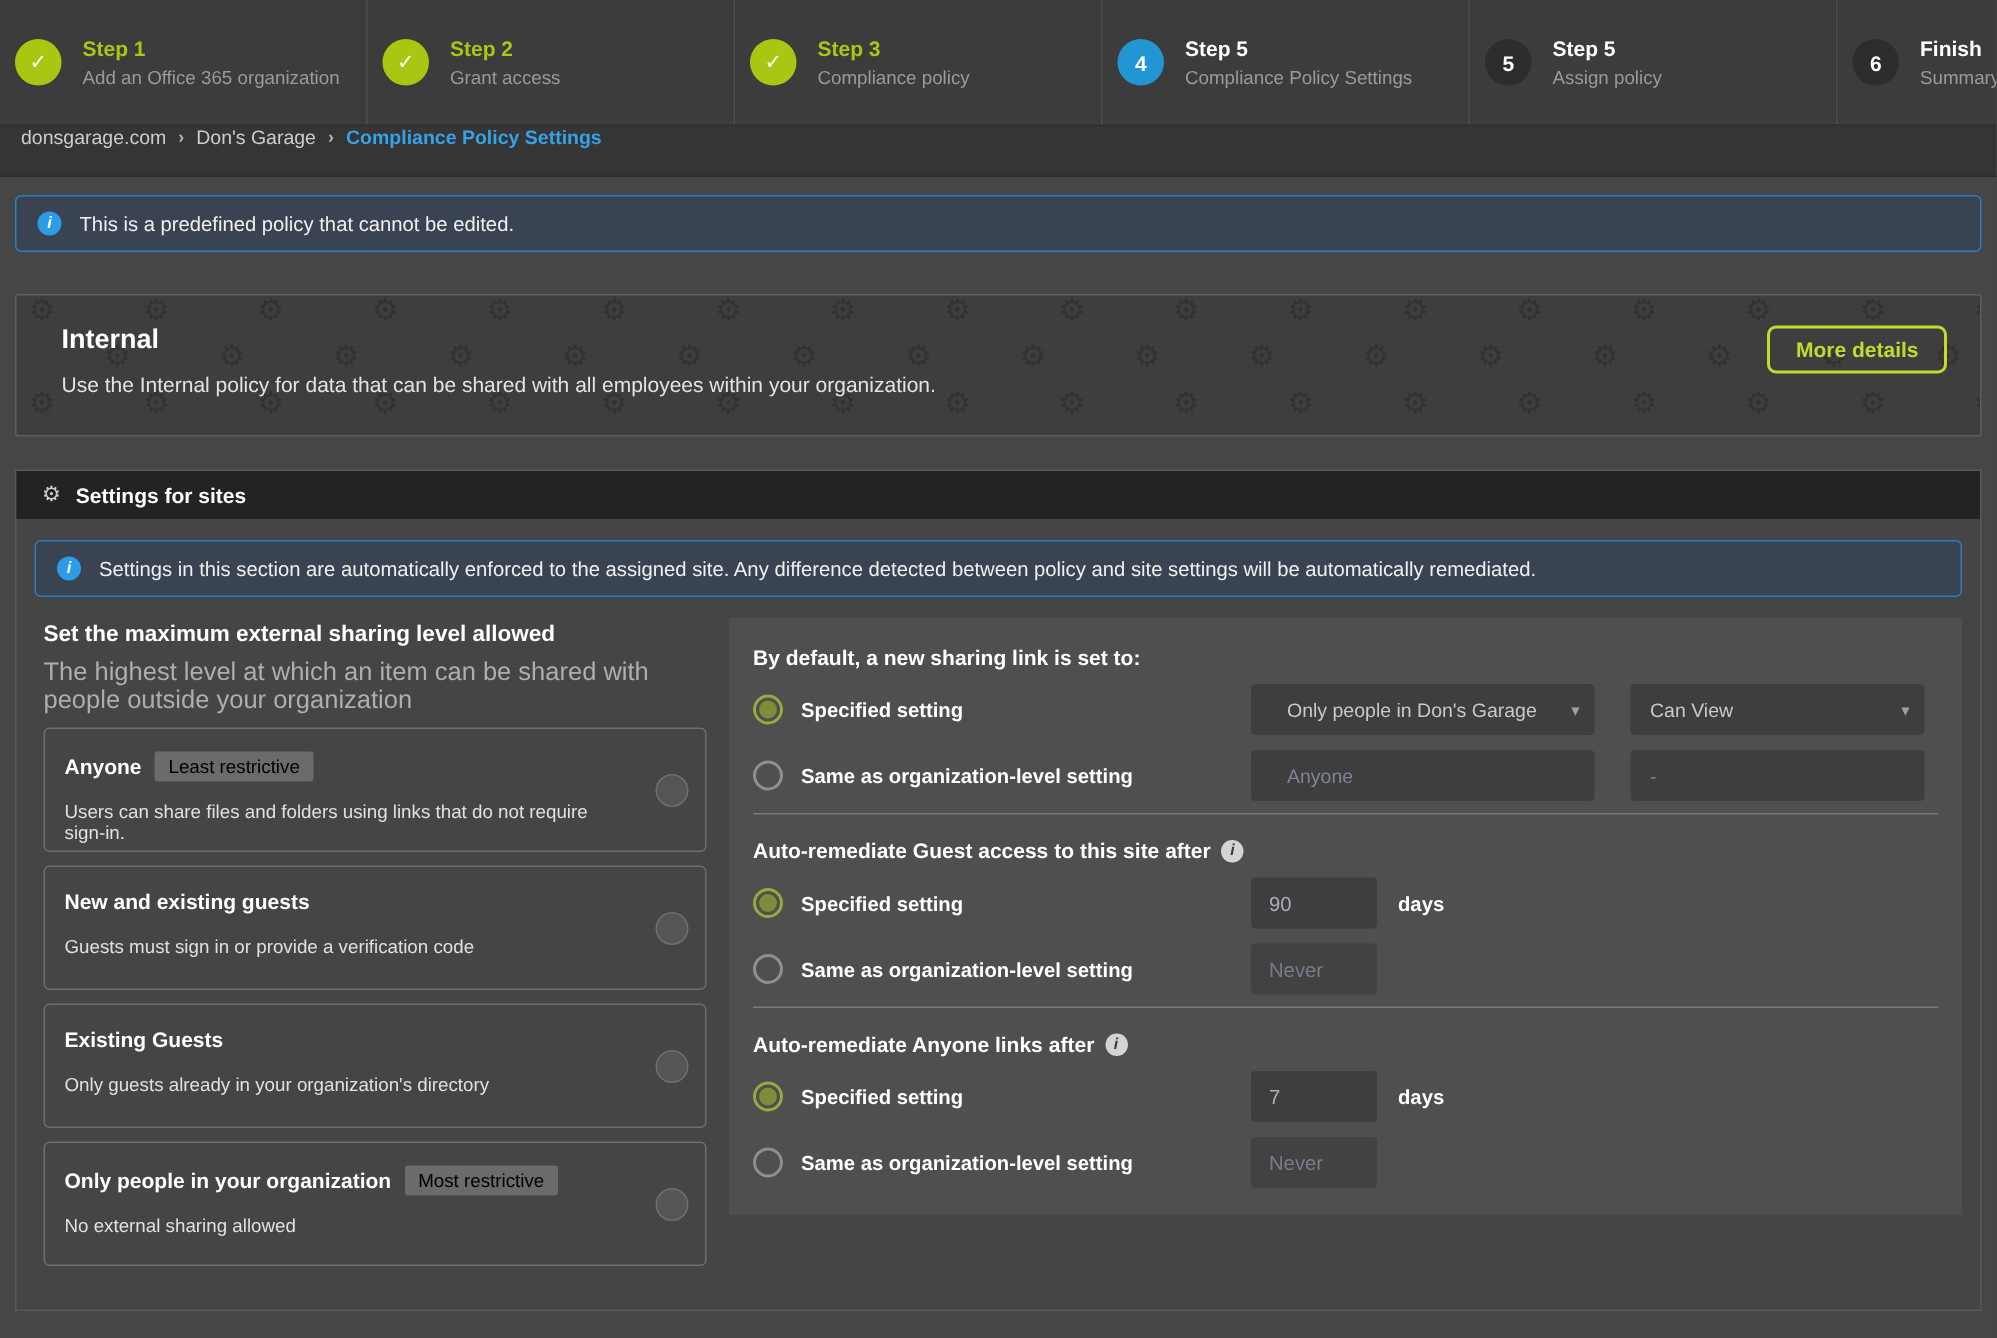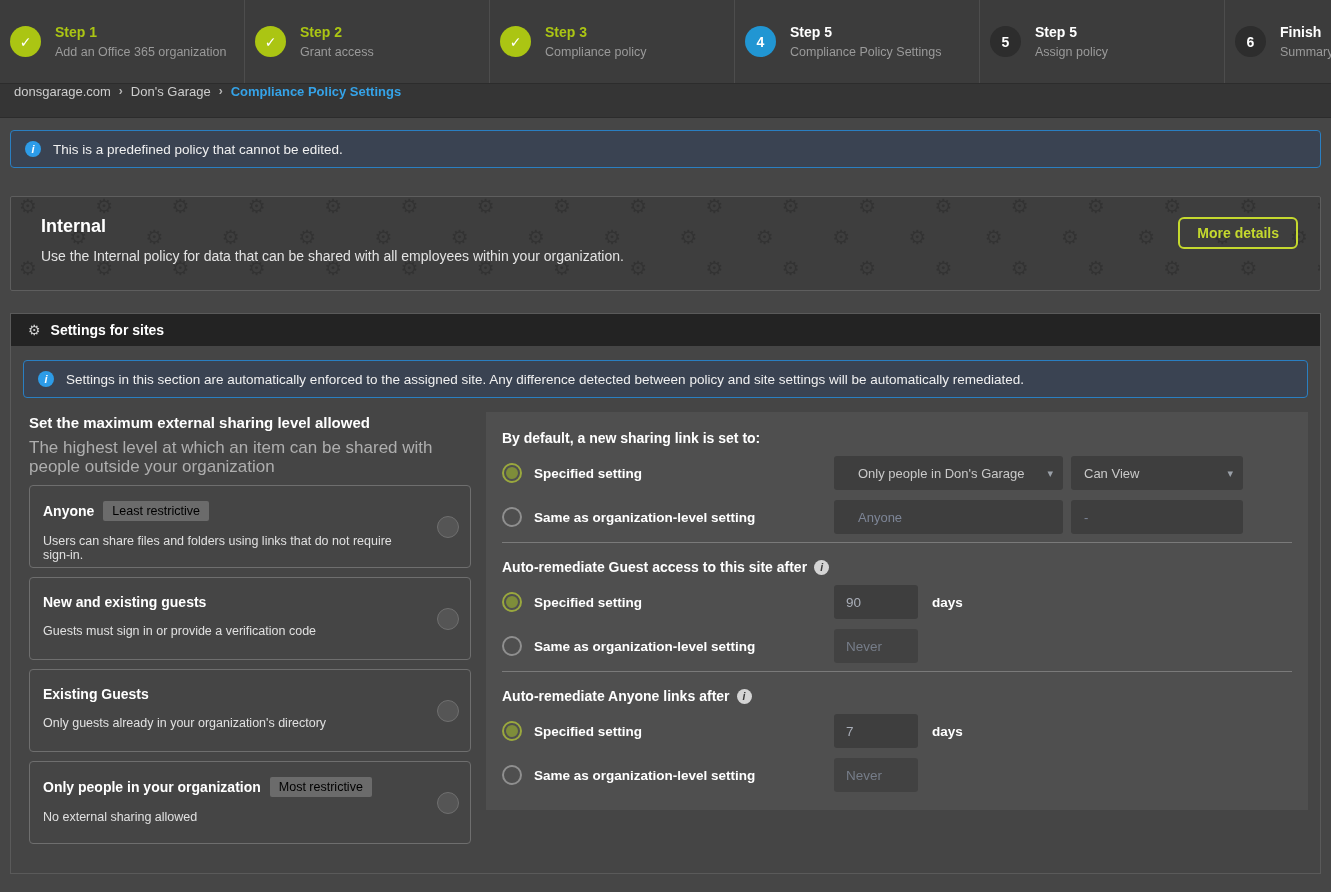--- a/index.html
+++ b/index.html
@@ -99,22 +99,22 @@
            border:2px solid #8f8f8f; background:transparent; cursor:pointer; }
   .radio.selected { border-color:#9aa83e; }
   .radio.selected::after { content:""; position:absolute; inset:2px; border-radius:50%;
                            background:#7e8d3a; }
   .radio-label { font-size:13.5px; font-weight:bold; color:#fff; }
 
   .select { position:relative; height:34px; background:#3e3e3e; border-radius:3px;
             display:flex; align-items:center; padding:0 26px 0 13px;
             font-size:13px; color:#c9c9c9; cursor:pointer; }
   .select .chev { position:absolute; right:10px; color:#9aa0a8; font-size:11px; }
-  .select.sel-1 { width:229px; margin-right:8px;padding-left:24px; }
-  .select.sel-2 { width:172px; }
+  .select.sel-1 { width:229px; margin-right:24px;padding-left:24px; }
+  .select.sel-2 { width:196px; }
   .select.disabled { color:#7d8596; cursor:default; }
 
   .num-input { width:84px; height:34px; background:#3e3e3e; border:none; border-radius:3px;
                color:#a9aeb8; font-size:13.5px; padding:0 12px; font-family:inherit; }
   .num-input:disabled { color:#767d89; background:#424242; }
   .suffix { font-size:13.5px; font-weight:bold; color:#fff; margin-left:14px; }
 </style>
 </head>
 <body>
 

